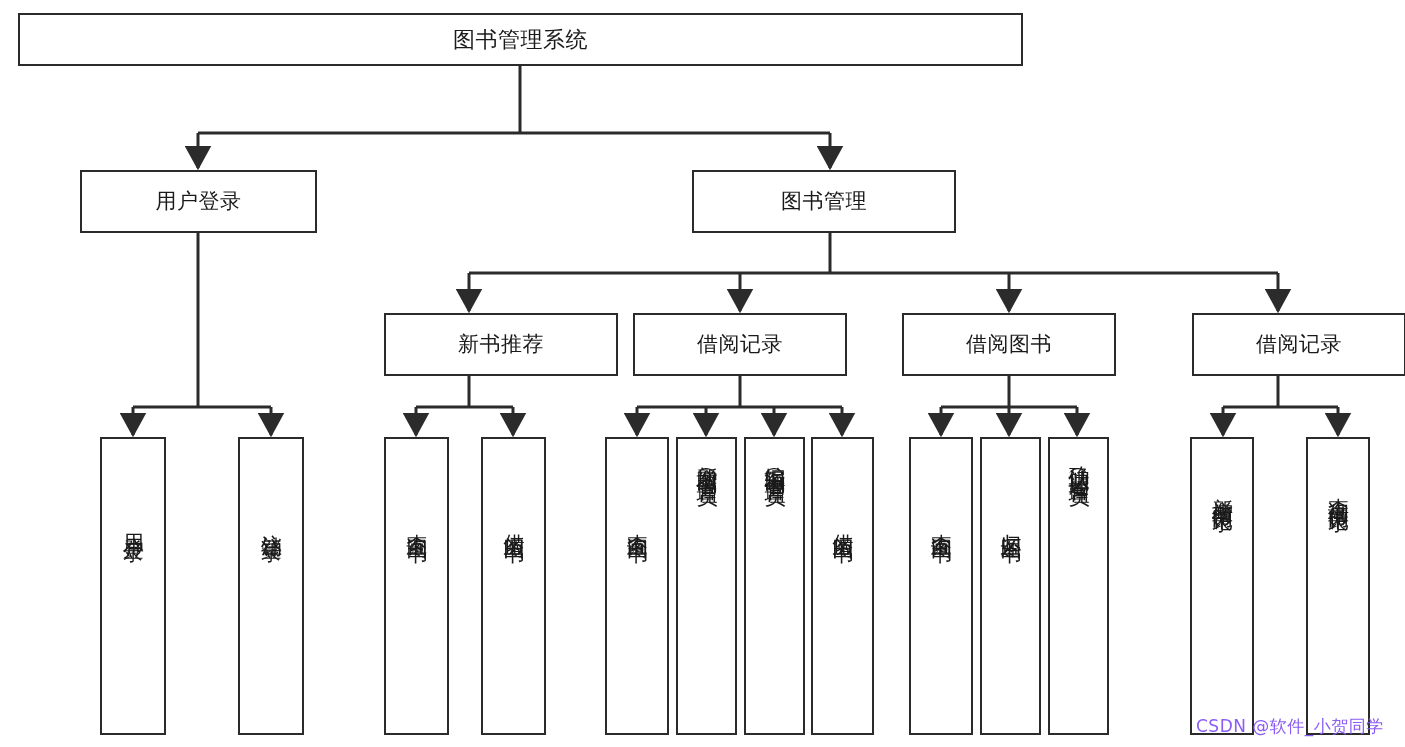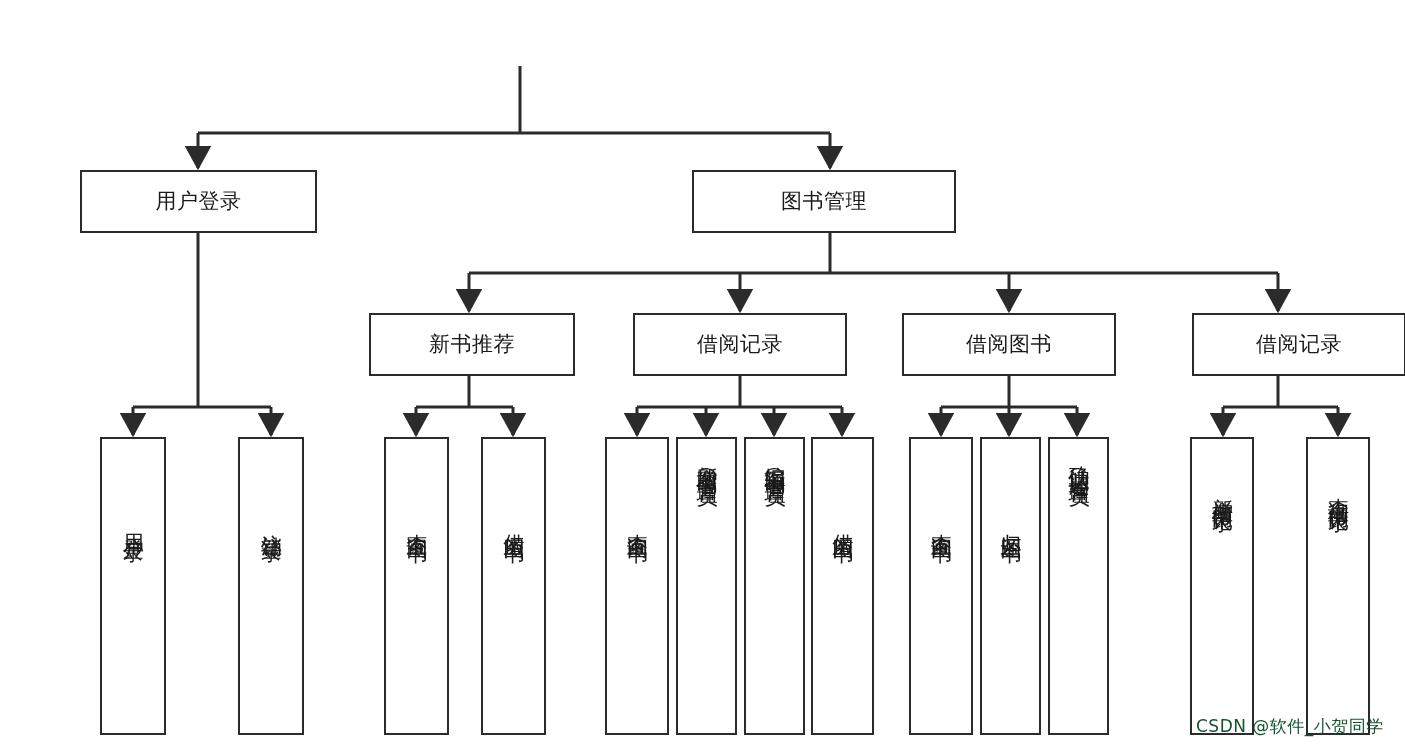--- a/index.html
+++ b/index.html
@@ -60,21 +60,21 @@
     writing-mode: vertical-rl;
     text-orientation: upright;
     font-size: 21px;
     line-height: 1.0;
     letter-spacing: 3px;
     white-space: nowrap;
   }
   .watermark {
     position: absolute;
     font-size: 17px;
-    color: #14532d;
+    color: #8b5cf6;
     white-space: nowrap;
     pointer-events: none;
     letter-spacing: 0.5px;
   }
 </style>
 </head>
 <body>
 
 <div id="canvas">
 
@@ -121,30 +121,33 @@
       <path d="M 1009 407 L 1009 435" marker-end="url(#arrow)"></path>
       <path d="M 1077 407 L 1077 435" marker-end="url(#arrow)"></path>
 
       <path d="M 1278 376 L 1278 407"></path>
       <path d="M 1223 407 L 1338 407"></path>
       <path d="M 1223 407 L 1223 435" marker-end="url(#arrow)"></path>
       <path d="M 1338 407 L 1338 435" marker-end="url(#arrow)"></path>
     </g>
   </svg>
 
+  <div class="node horiz root" style="left:18px; top:13px; width:1005px; height:53px;">
+    <span class="label">图书管理系统</span>
+  </div>
 
   <div class="node horiz" style="left:80px; top:170px; width:237px; height:63px;">
     <span class="label">用户登录</span>
   </div>
 
   <div class="node horiz" style="left:692px; top:170px; width:264px; height:63px;">
     <span class="label">图书管理</span>
   </div>
 
-  <div class="node horiz" style="left:369px; top:313px; width:206px; height:63px;">
+  <div class="node horiz" style="left:384px; top:313px; width:234px; height:63px;">
     <span class="label">新书推荐</span>
   </div>
 
   <div class="node horiz" style="left:633px; top:313px; width:214px; height:63px;">
     <span class="label">借阅记录</span>
   </div>
 
   <div class="node horiz" style="left:902px; top:313px; width:214px; height:63px;">
     <span class="label">借阅图书</span>
   </div>

